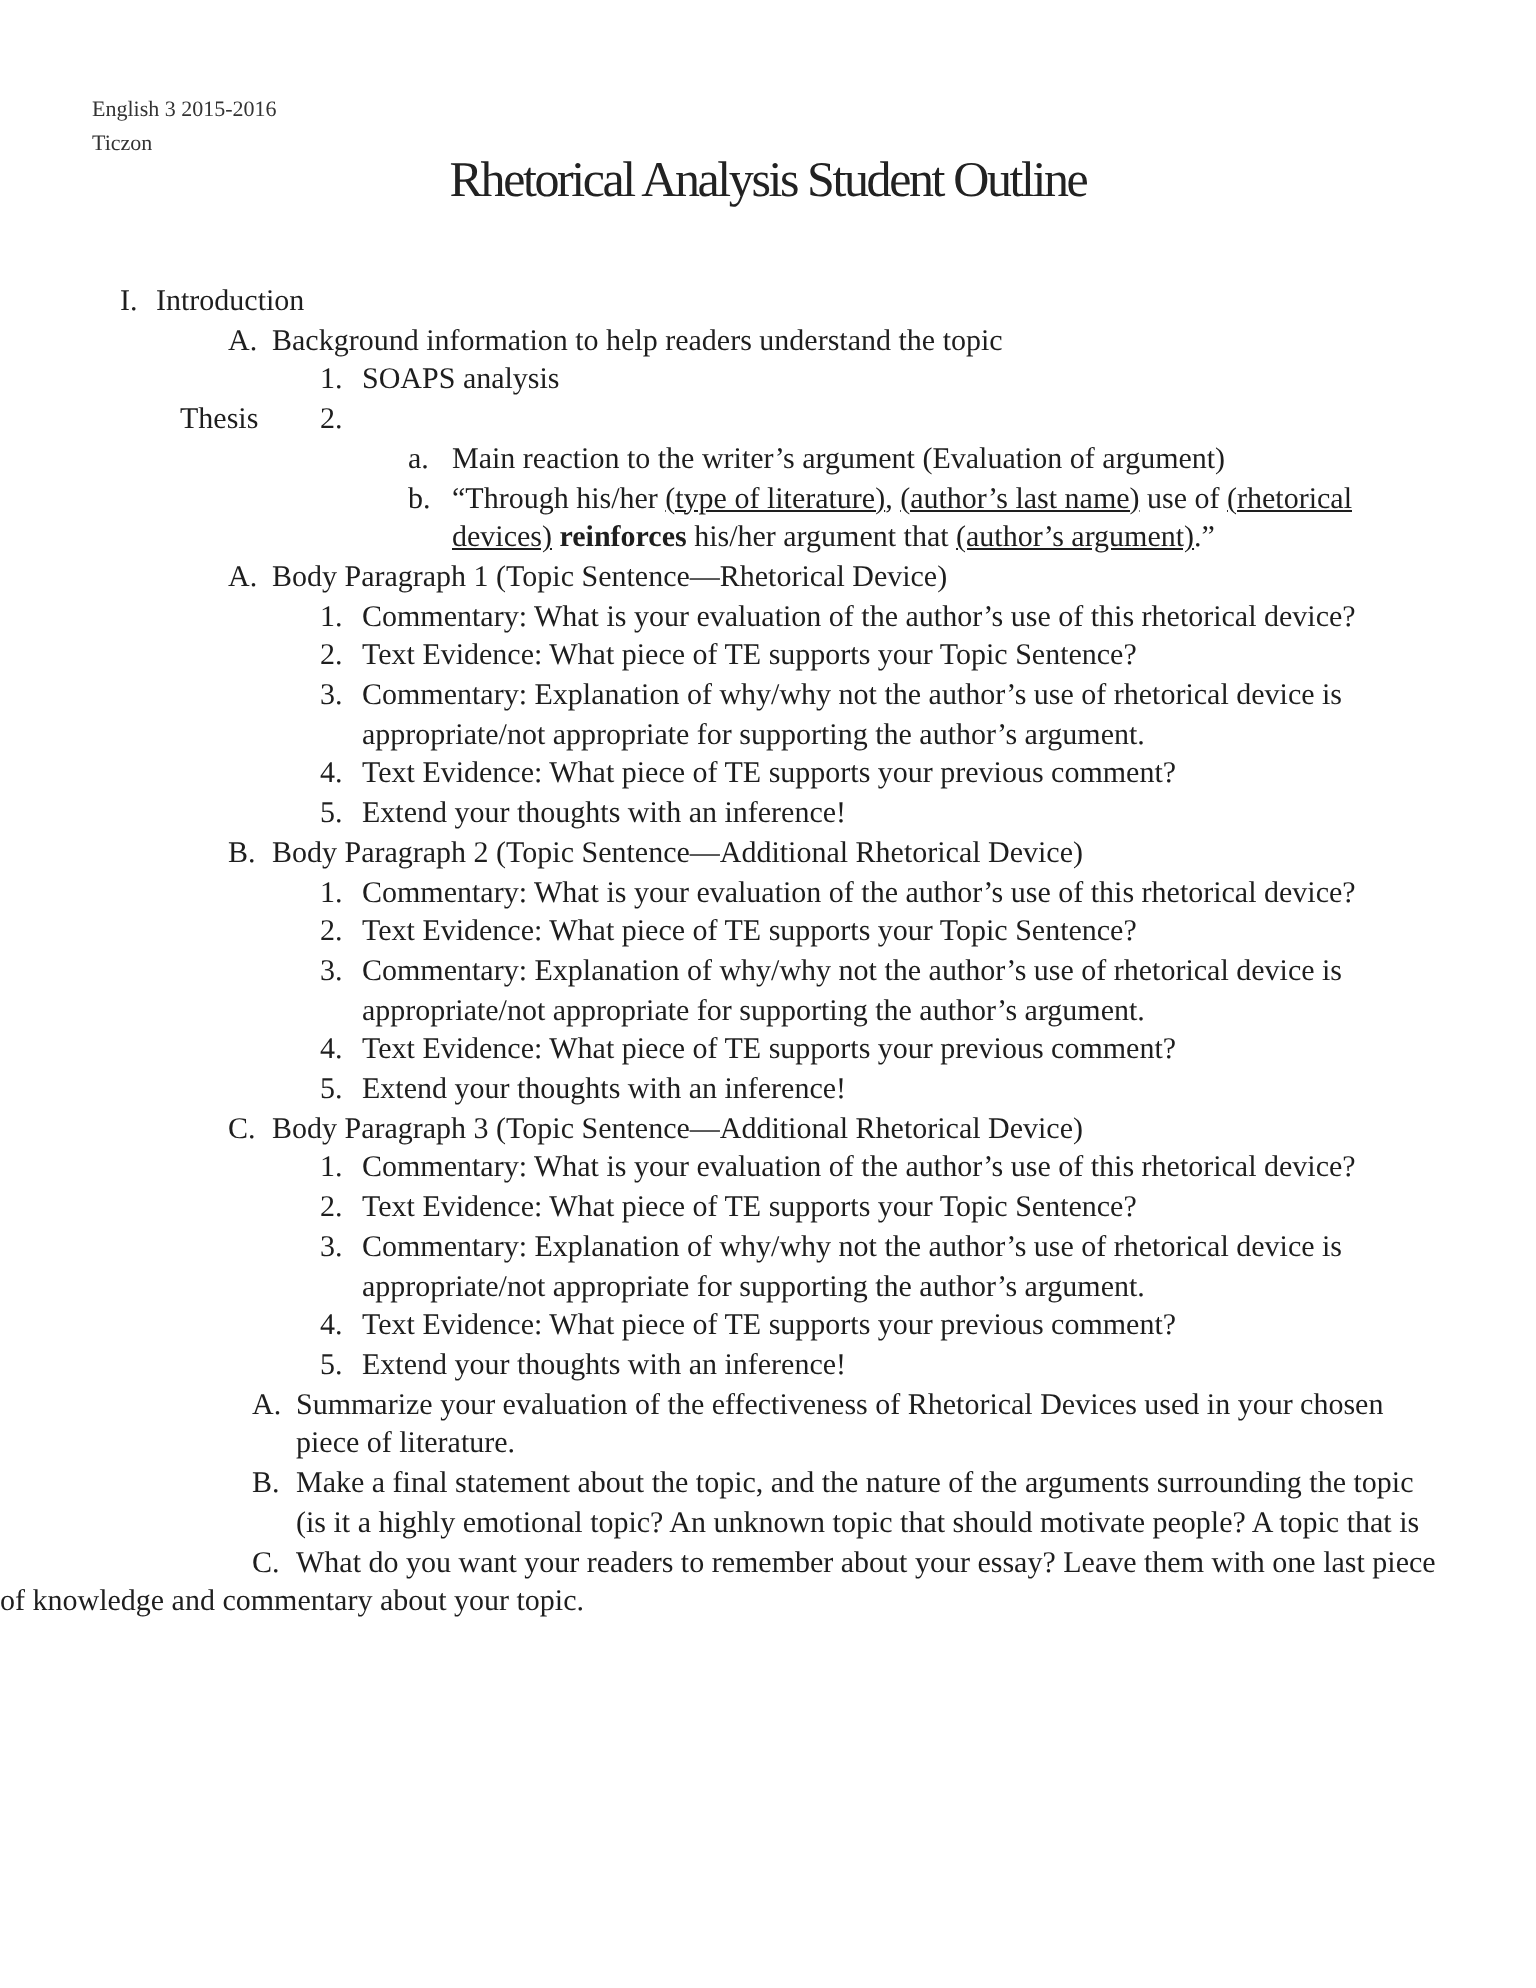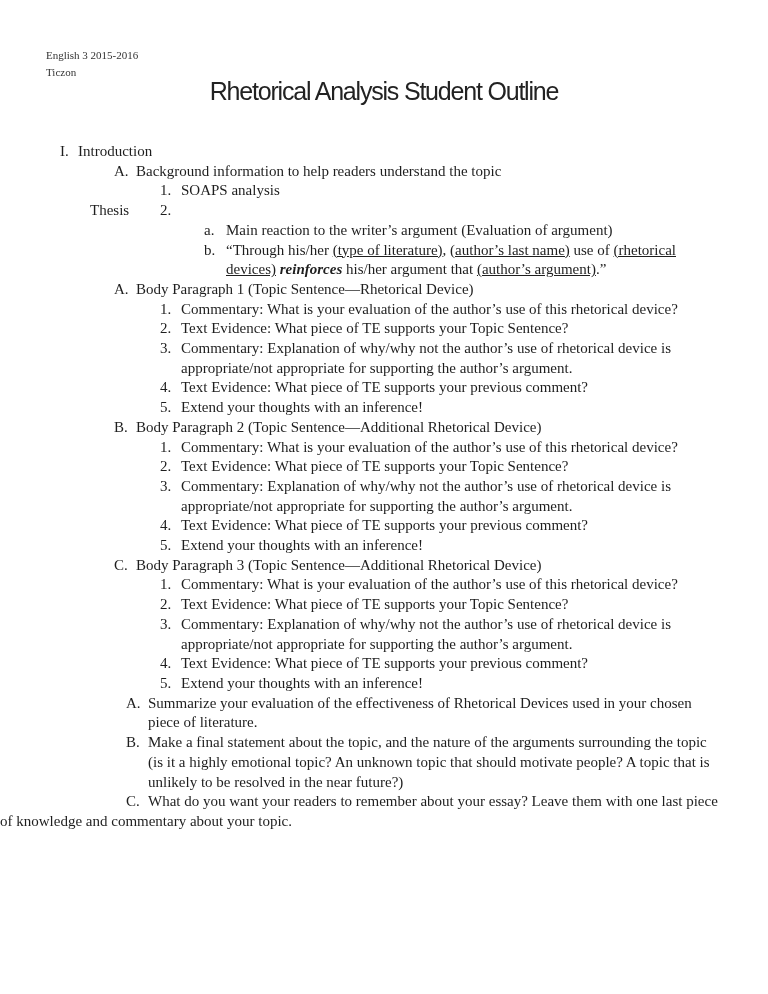--- a/index.html
+++ b/index.html
@@ -1,24 +1,24 @@
 <!DOCTYPE html>
 <html><head>
   <meta charset="utf-8">
   <style>
     html, body { margin: 0; padding: 0; background: #ffffff; }
     body { width: 768px; height: 994px; position: relative; overflow: hidden; color: #1a1a1a; }
     .page { position: absolute; left: 0; top: 0; width: 768px; height: 994px; }
     .header { position: absolute; left: 46px; top: 47px; font-family: Liberation Serif, serif; font-size: 11px; line-height: 17px; color: #333; }
-    .title { position: absolute; left: 175px; top: 77px; width: 418px; text-align: center; font-family: Liberation Sans, sans-serif; font-size: 25px; letter-spacing: -1.2px; color: #222; white-space: nowrap; }
+    .title { position: absolute; left: 175px; top: 77px; width: 418px; text-align: center; font-family: Liberation Serif, serif; font-size: 25px; letter-spacing: -1.2px; color: #222; white-space: nowrap; }
     .outline { position: absolute; left: 0; top: 142px; width: 768px; font-family: "Liberation Serif", "DejaVu Serif", serif; font-size: 15px; line-height: 19.7px; color: #1e1e1e; }
     .line { position: relative; white-space: nowrap; }
     .marker { position: absolute; }
     .u { text-decoration: underline; }
-    .b { font-weight: bold; font-style: italic; }
+    .b { font-weight: bold; }
   </style>
 </head>
 <body>
 
 <div class="page">
 
   <div class="header">
     <div>English 3 2015-2016</div>
     <div>Ticzon</div>
   </div>
@@ -86,18 +86,17 @@
     <div class="line"><span class="marker" style="left:160px">2.</span><span style="margin-left:181px">Text Evidence: What piece of TE supports your Topic Sentence?</span></div>
     <div class="line"><span class="marker" style="left:160px">3.</span><span style="margin-left:181px">Commentary: Explanation of why/why not the author’s use of rhetorical device is</span></div>
     <div class="line"><span style="margin-left:181px">appropriate/not appropriate for supporting the author’s argument.</span></div>
     <div class="line"><span class="marker" style="left:160px">4.</span><span style="margin-left:181px">Text Evidence: What piece of TE supports your previous comment?</span></div>
     <div class="line"><span class="marker" style="left:160px">5.</span><span style="margin-left:181px">Extend your thoughts with an inference!</span></div>
 
     <div class="line"><span class="marker" style="left:126px">A.</span><span style="margin-left:148px">Summarize your evaluation of the effectiveness of Rhetorical Devices used in your chosen</span></div>
     <div class="line"><span style="margin-left:148px">piece of literature.</span></div>
     <div class="line"><span class="marker" style="left:126px">B.</span><span style="margin-left:148px">Make a final statement about the topic, and the nature of the arguments surrounding the topic</span></div>
     <div class="line"><span style="margin-left:148px">(is it a highly emotional topic? An unknown topic that should motivate people? A topic that is</span></div>
-    <div class="line"><span style="margin-left:148px">unlikely to be resolved in the near future?)</span></div>
     <div class="line"><span class="marker" style="left:126px">C.</span><span style="margin-left:148px">What do you want your readers to remember about your essay? Leave them with one last piece</span></div>
     <div class="line"><span style="">of knowledge and commentary about your topic.</span></div>
 
   </div>
 </div>
 
 </body></html>

